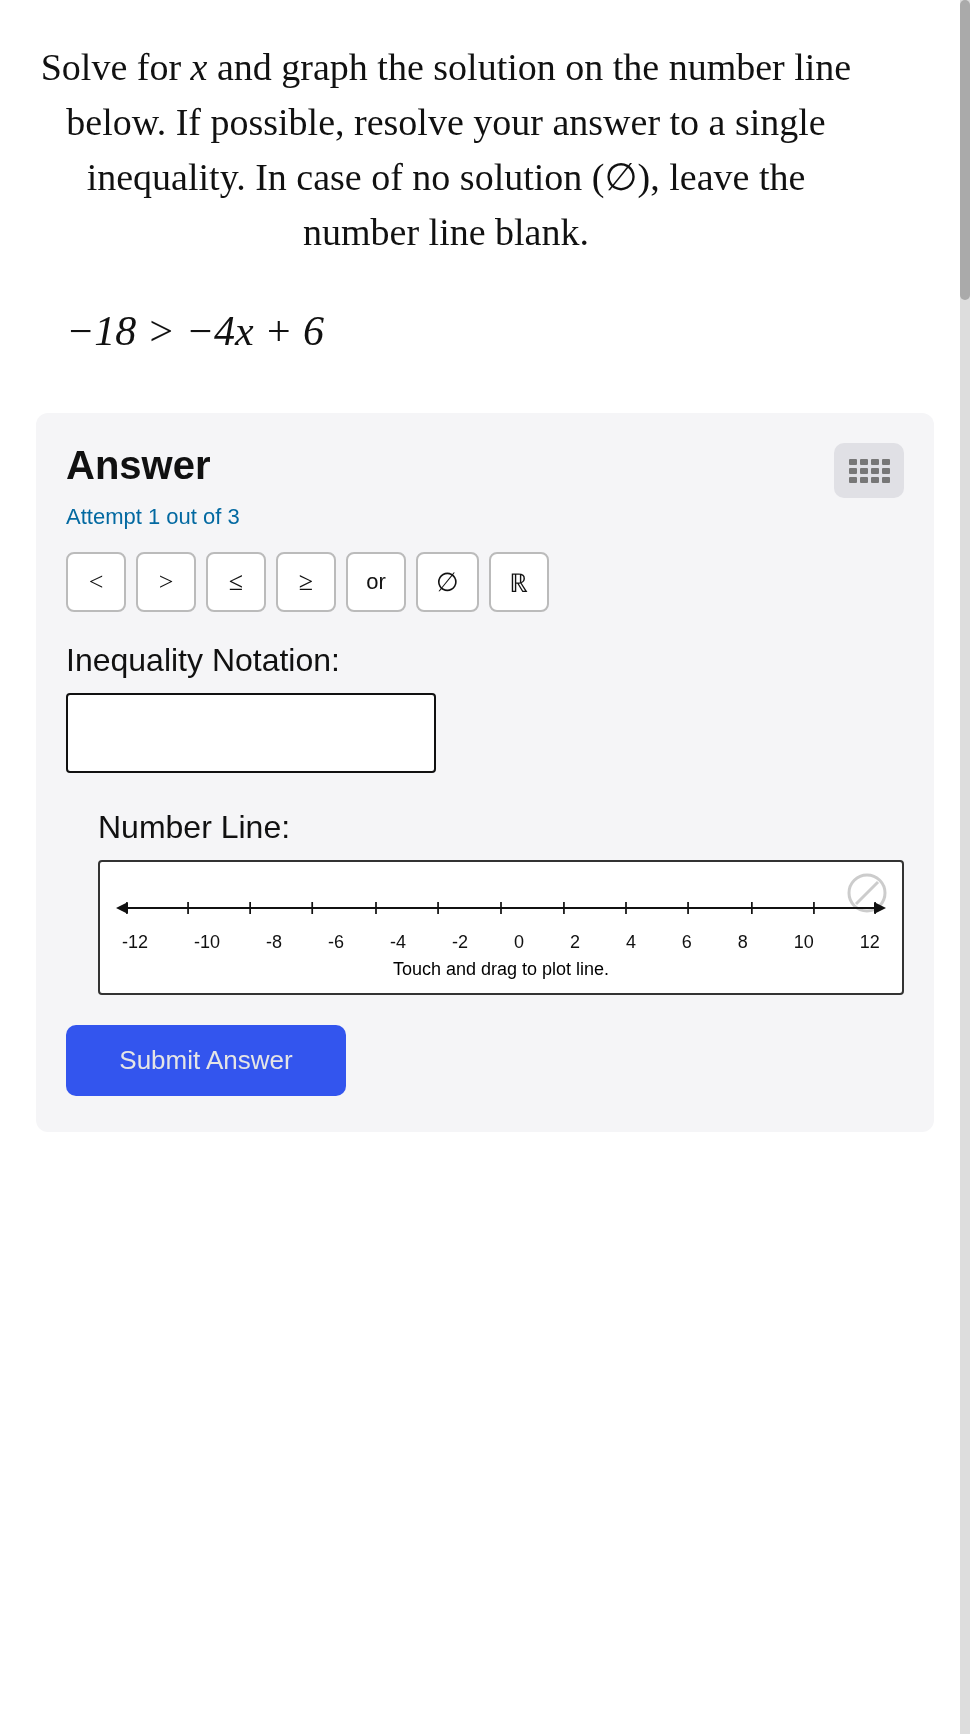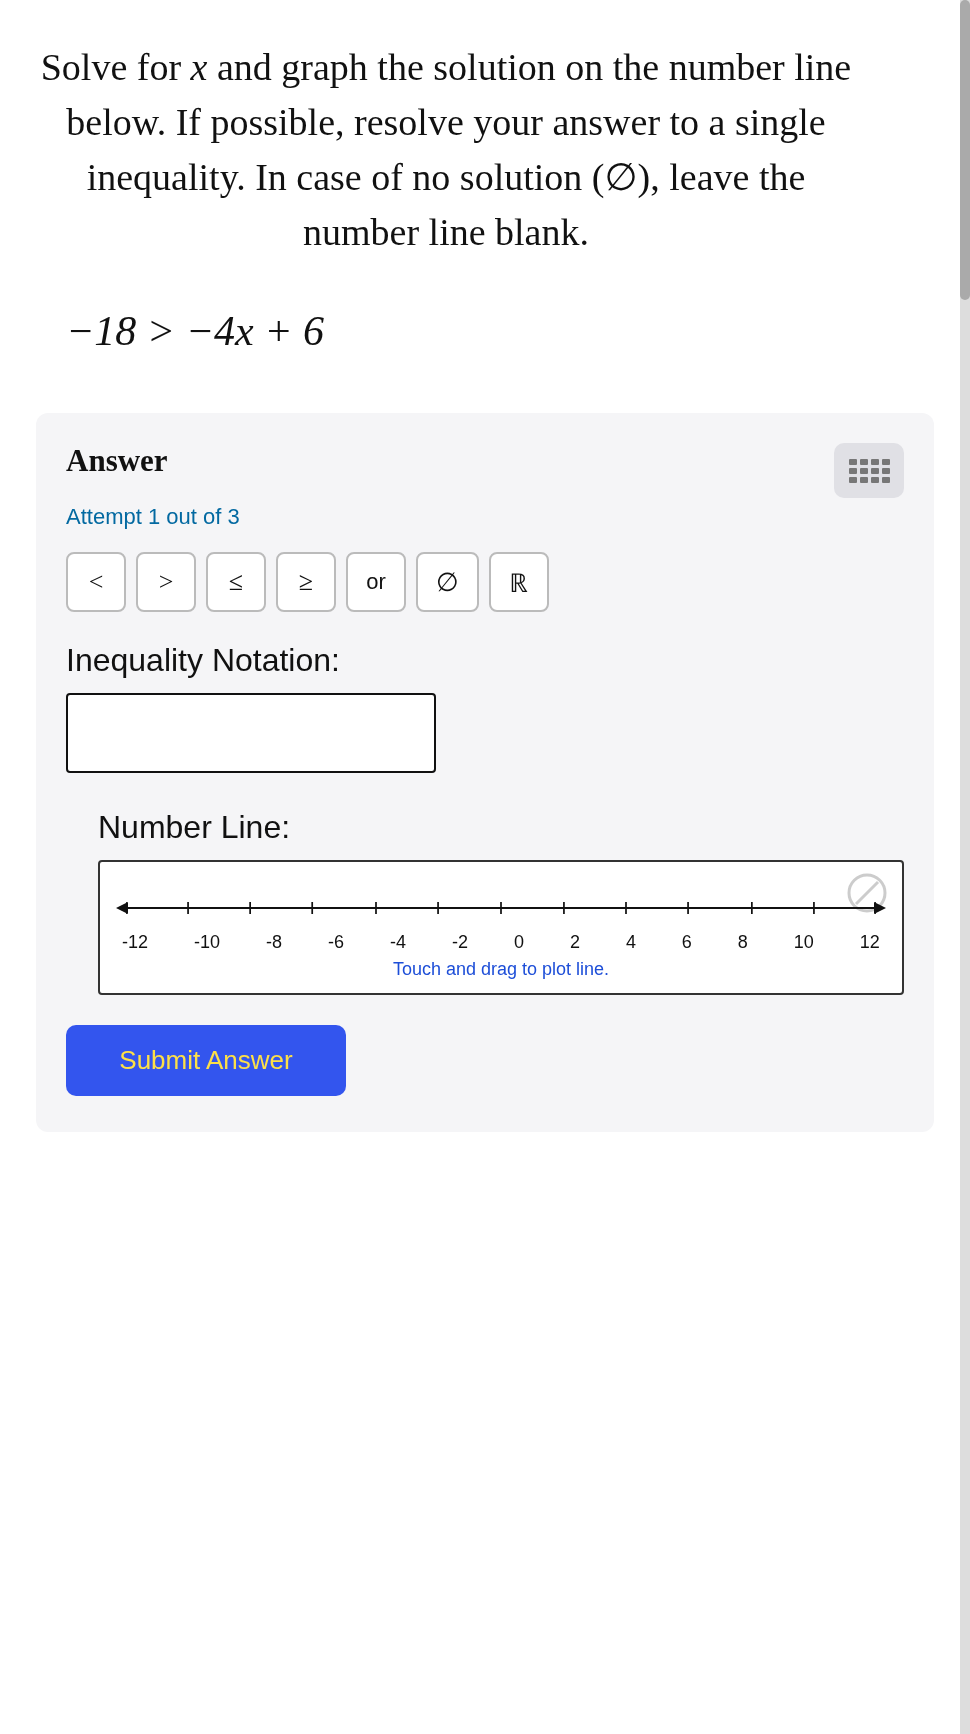--- a/index.html
+++ b/index.html
@@ -52,23 +52,23 @@
     }
 
     .answer-header {
       display: flex;
       align-items: flex-start;
       justify-content: space-between;
       margin-bottom: 6px;
     }
 
     .answer-title {
-      font-size: 31px;
+      font-size: 40px;
       font-weight: bold;
-      font-family: Liberation Serif, serif;
+      font-family: Liberation Sans, sans-serif;
       color: #111;
     }
 
     .keyboard-btn {
       background: #e0e0e5;
       border: none;
       border-radius: 10px;
       width: 70px;
       height: 55px;
       display: flex;
@@ -197,29 +197,29 @@
       justify-content: space-between;
       margin: 4px 6px 0 6px;
       font-size: 18px;
       font-family: Arial, sans-serif;
       color: #111;
     }
 
     .drag-instruction {
       text-align: center;
       font-size: 18px;
-      color: #1d4ed8;
+      color: #000000;
       font-family: Arial, sans-serif;
       margin-top: 6px;
       margin-bottom: 4px;
     }
 
     .submit-btn {
       background: #3355ee;
-      color: #fde047;
+      color: #e5e5e5;
       border: none;
       border-radius: 10px;
       padding: 20px 40px;
       font-size: 26px;
       font-family: Arial, sans-serif;
       cursor: pointer;
       min-width: 280px;
     }
 
     .scrollbar {

